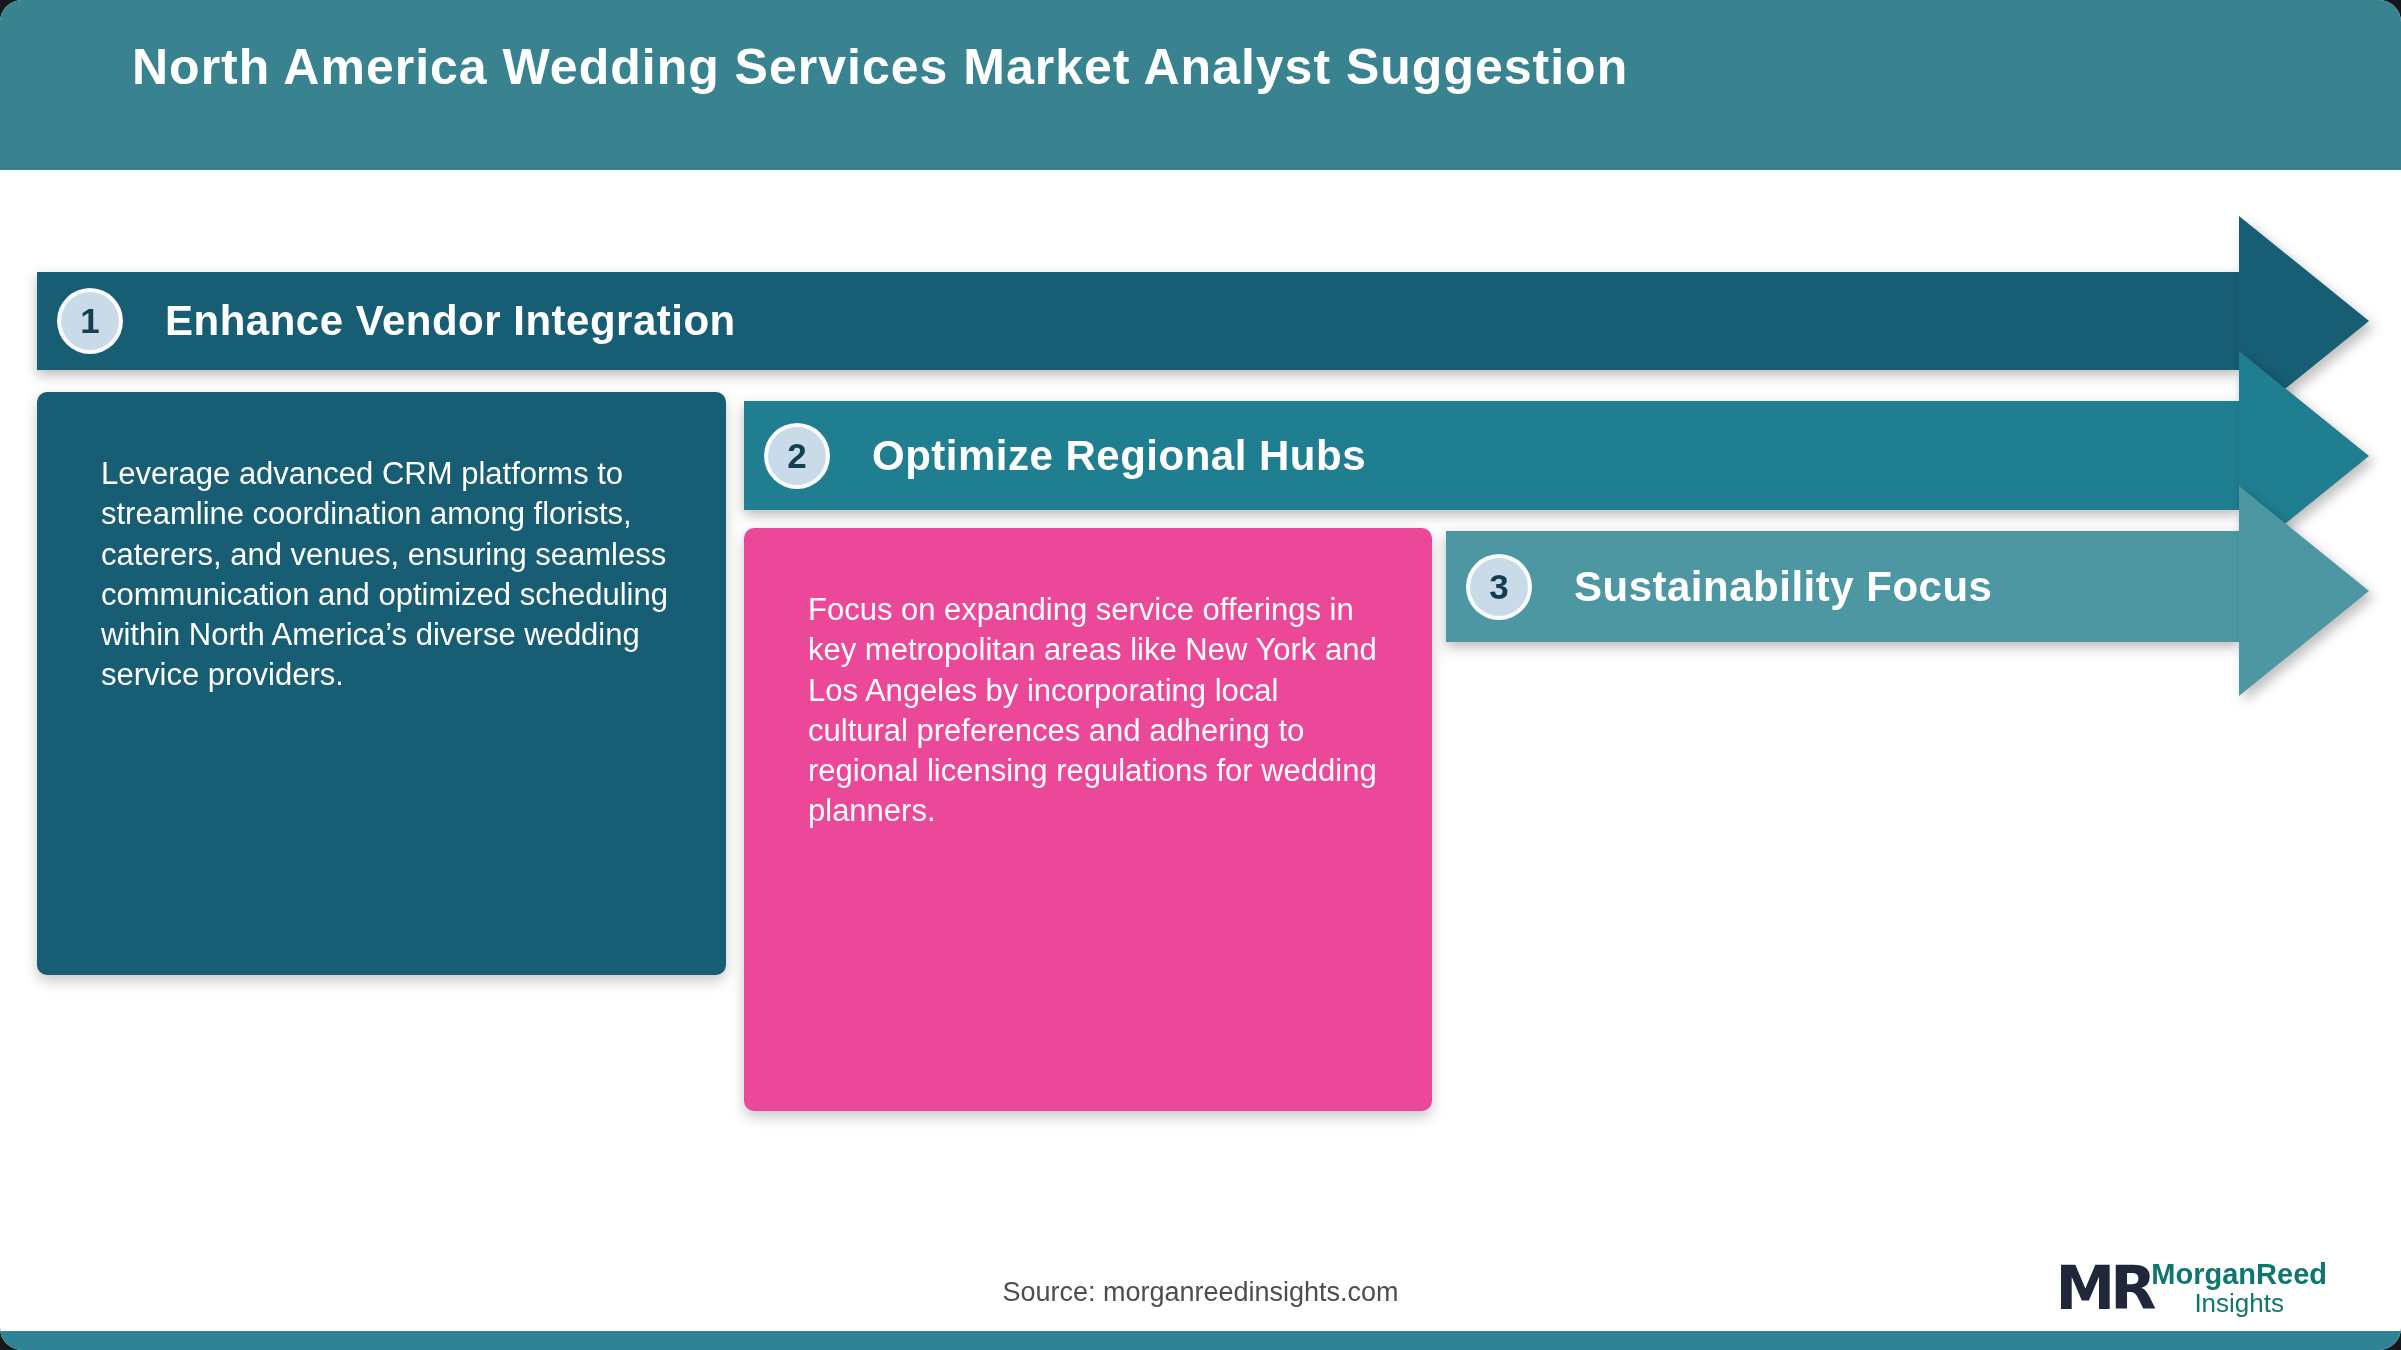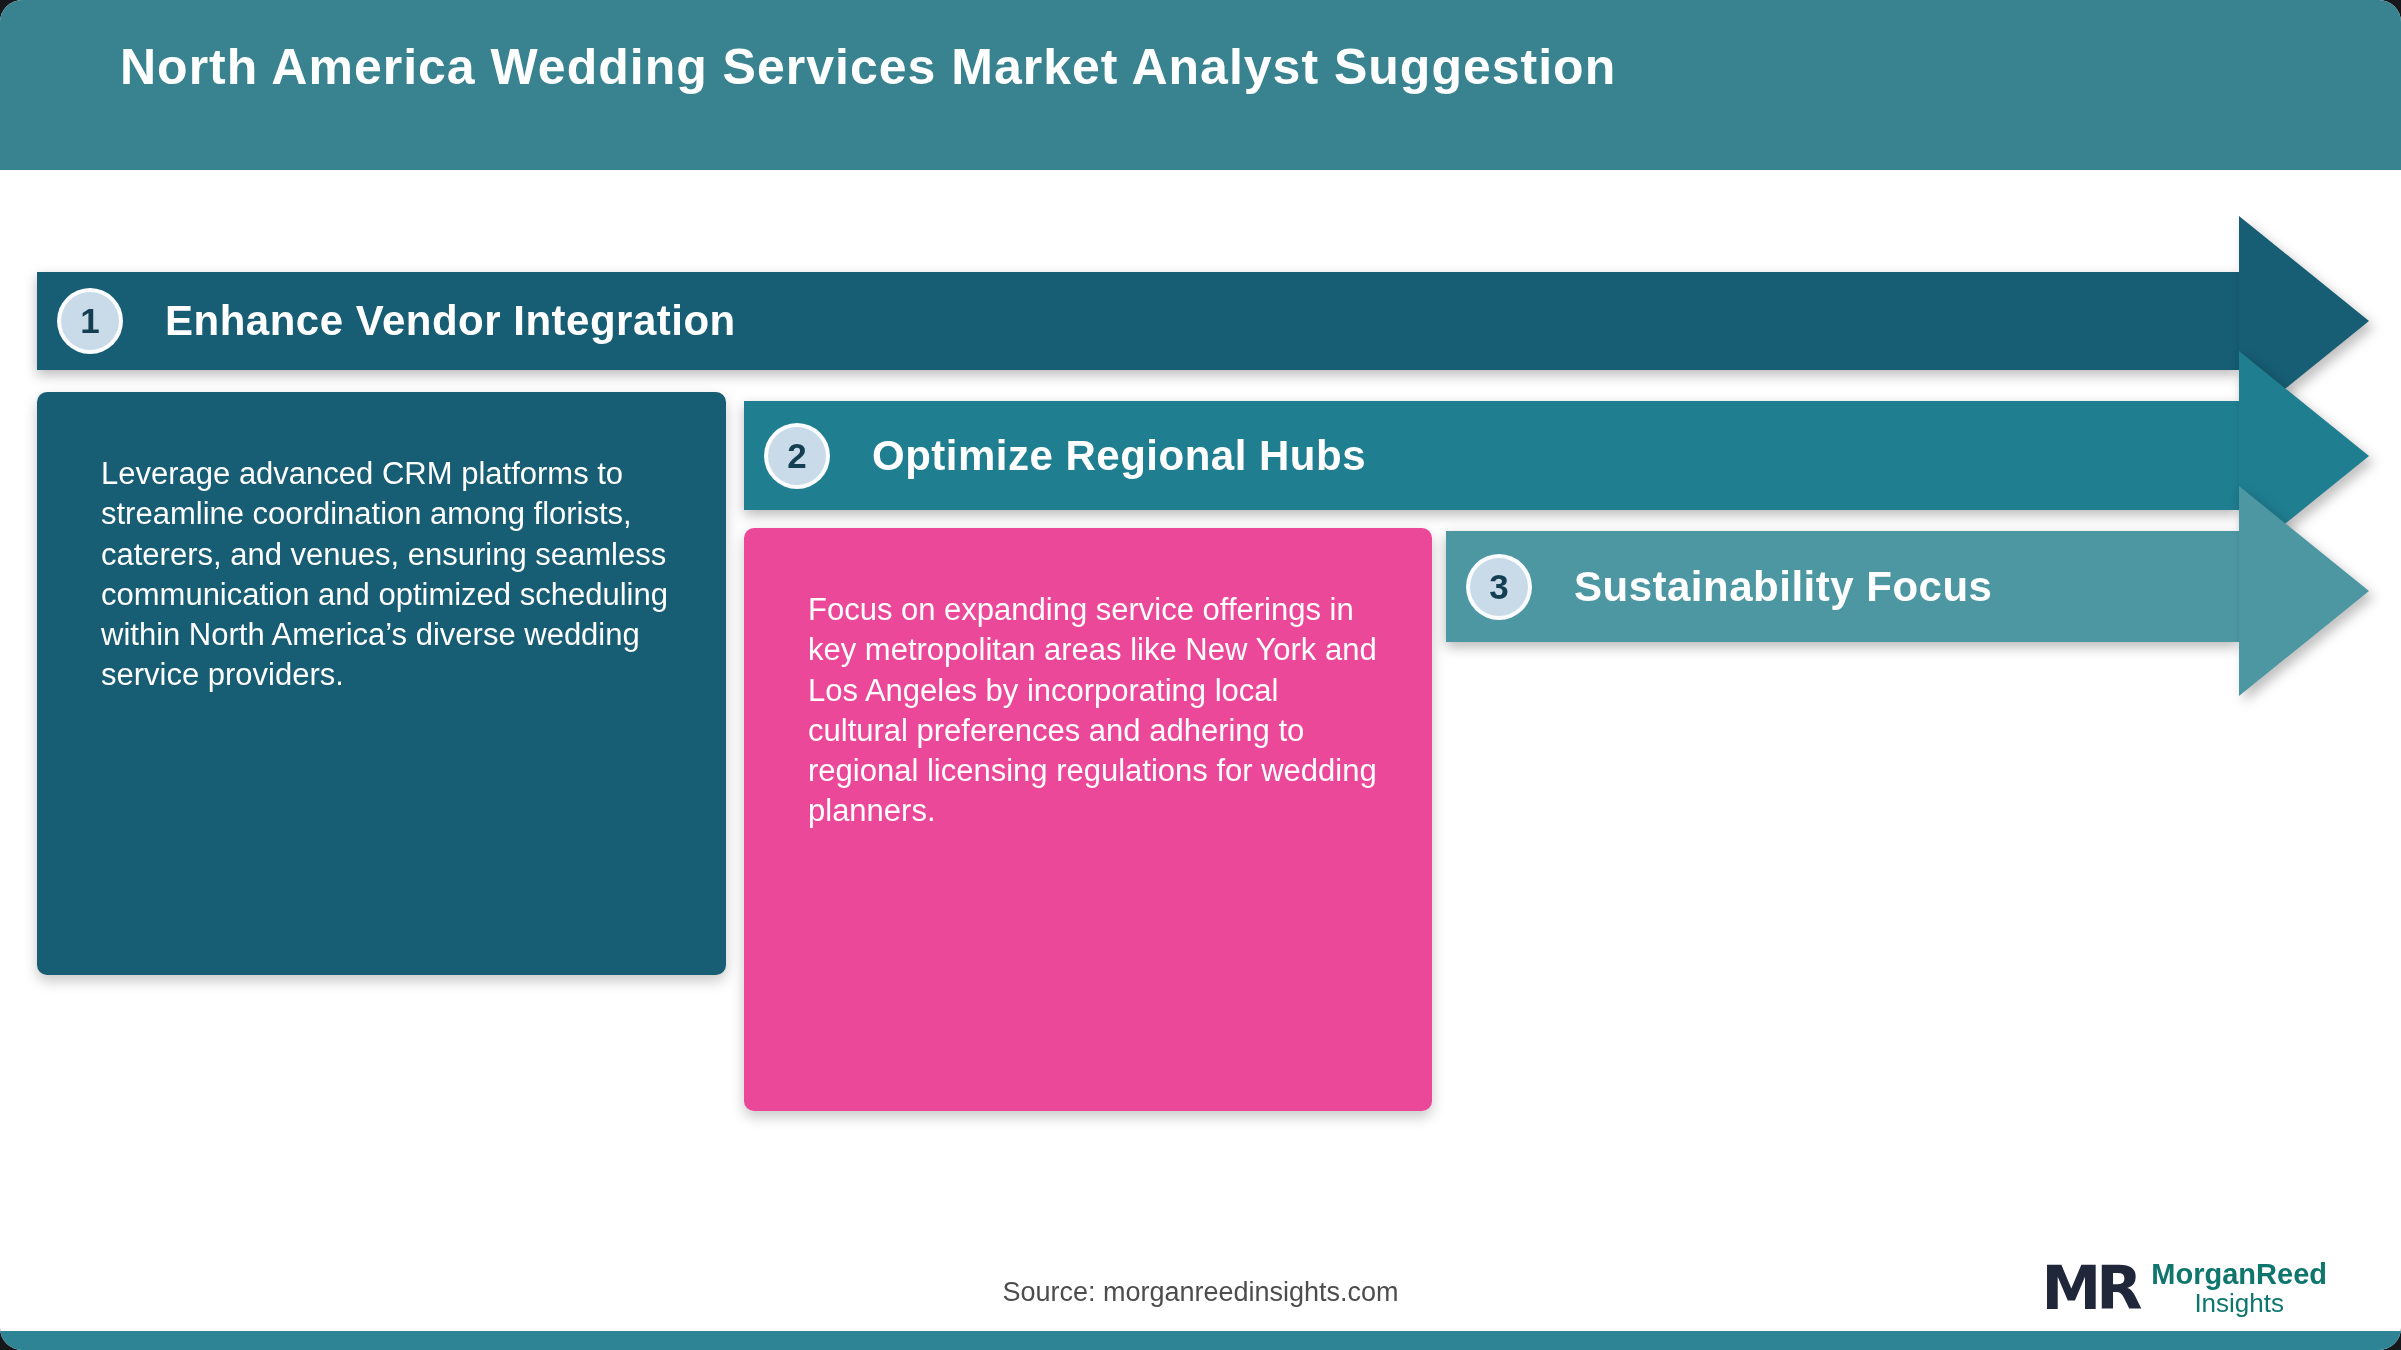--- a/index.html
+++ b/index.html
@@ -8,21 +8,21 @@
     background:#ffffff; overflow:hidden; border-radius:22px;
     font-family:"Liberation Sans","DejaVu Sans",sans-serif;
   }
 
   
   .header {
     position:absolute; top:0; left:0; right:0; height:170px;
     background:#38838F;
   }
   .header .title {
-    position:absolute; left:120px; top:38px; margin:0;
+    position:absolute; left:132px; top:38px; margin:0;
     color:#ffffff; font-size:50px; font-weight:bold; letter-spacing:1px;
   }
 
   
   .arrow-bar {
     position:absolute; display:flex; align-items:center;
     padding-left:20px; box-sizing:border-box;
     box-shadow:0 5px 12px rgba(0,0,0,0.28);
   }
   .arrow-head {
@@ -64,21 +64,21 @@
   .box-2 { left:744px;  top:528px; width:688px; height:583px; background:#ec4899; z-index:3; }
   .box-3 { left:1446px; top:655px; width:706px; height:590px; background:#4D97A3; z-index:3; }
 
   
   .source {
     position:absolute; left:0; right:0; bottom:42px;
     text-align:center; color:#4d4d4d; font-size:27px;
   }
   .logo {
     position:absolute; right:74px; bottom:32px;
-    display:flex; align-items:center; gap:14px; z-index:7;
+    display:flex; align-items:center; z-index:7;
   }
   .logo-mark {
     color:#20273B; font-size:60px; font-weight:800;
     letter-spacing:-5px; line-height:1; font-family:"DejaVu Sans",sans-serif;
   }
   .logo-text { text-align:right; color:#0f766e; line-height:1.05; }
   .logo-name { font-size:29px; font-weight:bold; }
   .logo-sub  { font-size:26px;text-align:center; }
 
   .bottom-bar {

